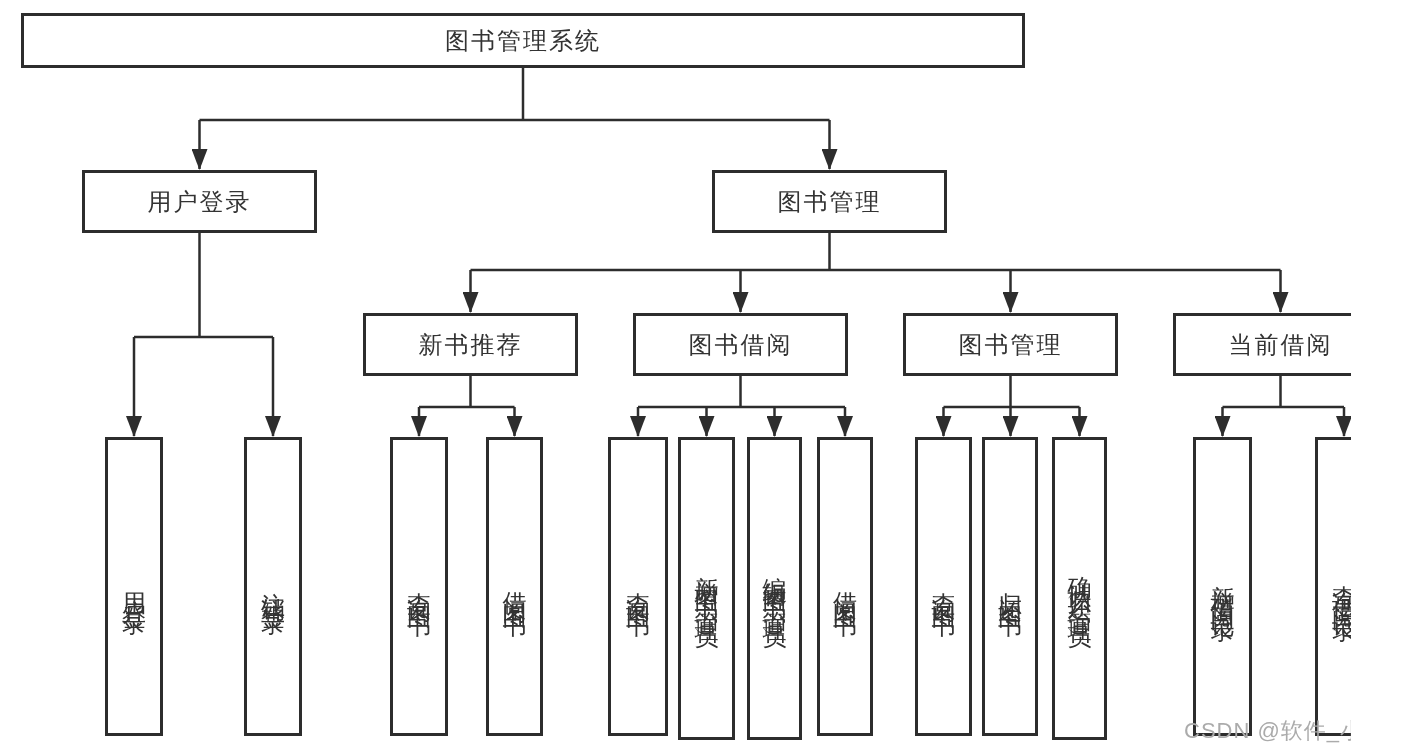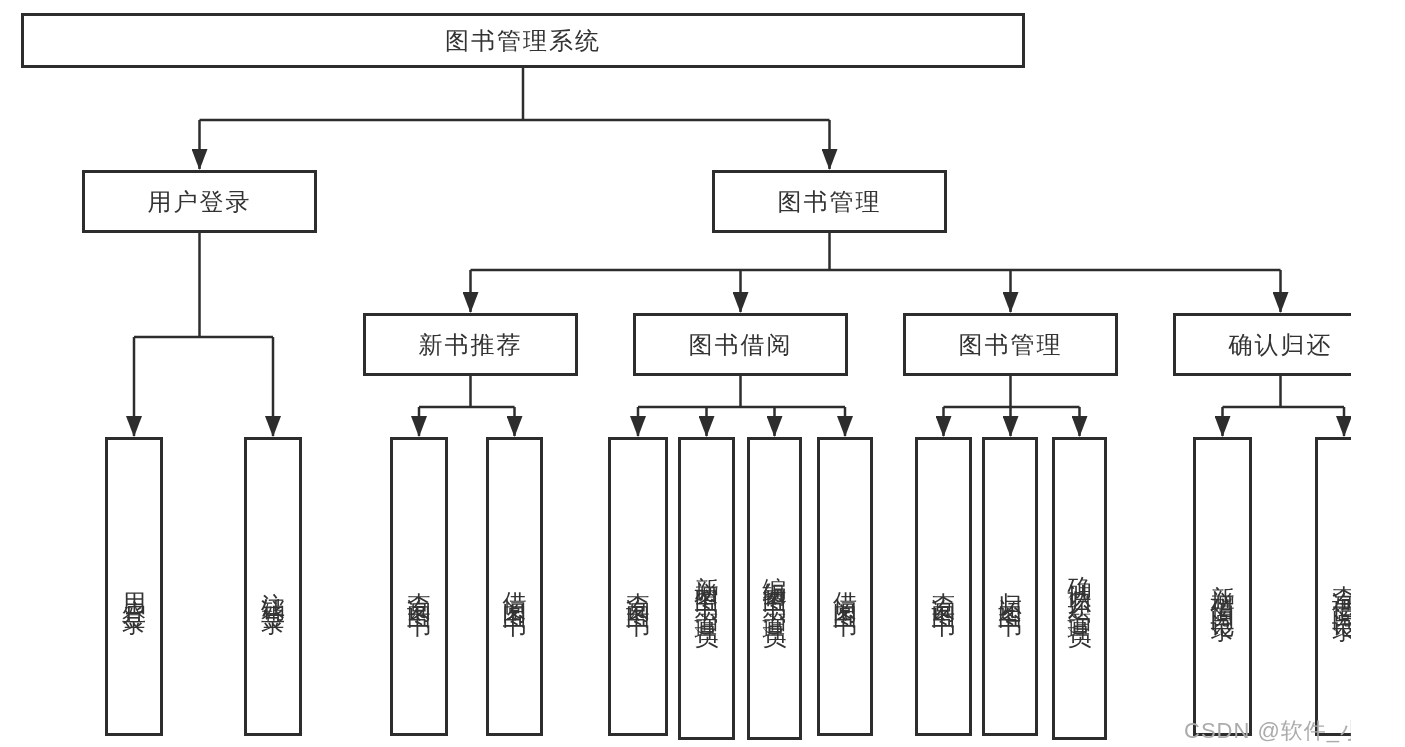--- a/index.html
+++ b/index.html
@@ -91,21 +91,21 @@
   </svg>
 
   <div class="node" style="left:21px;top:13px;width:1004px;height:55px">图书管理系统</div>
 
   <div class="node" style="left:82px;top:170px;width:235px;height:63px">用户登录</div>
   <div class="node" style="left:712px;top:170px;width:235px;height:63px">图书管理</div>
 
   <div class="node" style="left:633px;top:313px;width:215px;height:63px">图书借阅</div>
   <div class="node" style="left:363px;top:313px;width:215px;height:63px">新书推荐</div>
   <div class="node" style="left:903px;top:313px;width:215px;height:63px">图书管理</div>
-  <div class="node" style="left:1173px;top:313px;width:215px;height:63px">确认归还</div>
+  <div class="node" style="left:1173px;top:313px;width:215px;height:63px">当前借阅</div>
 
   <div class="node vnode" style="left:105px;top:437px;width:58px;height:299px">
     <span>用户登录</span>
   </div>
   <div class="node vnode" style="left:244px;top:437px;width:58px;height:299px">
     <span>注销登录</span>
   </div>
 
   <div class="node vnode" style="left:390px;top:437px;width:58px;height:299px">
     <span>查询图书</span>

